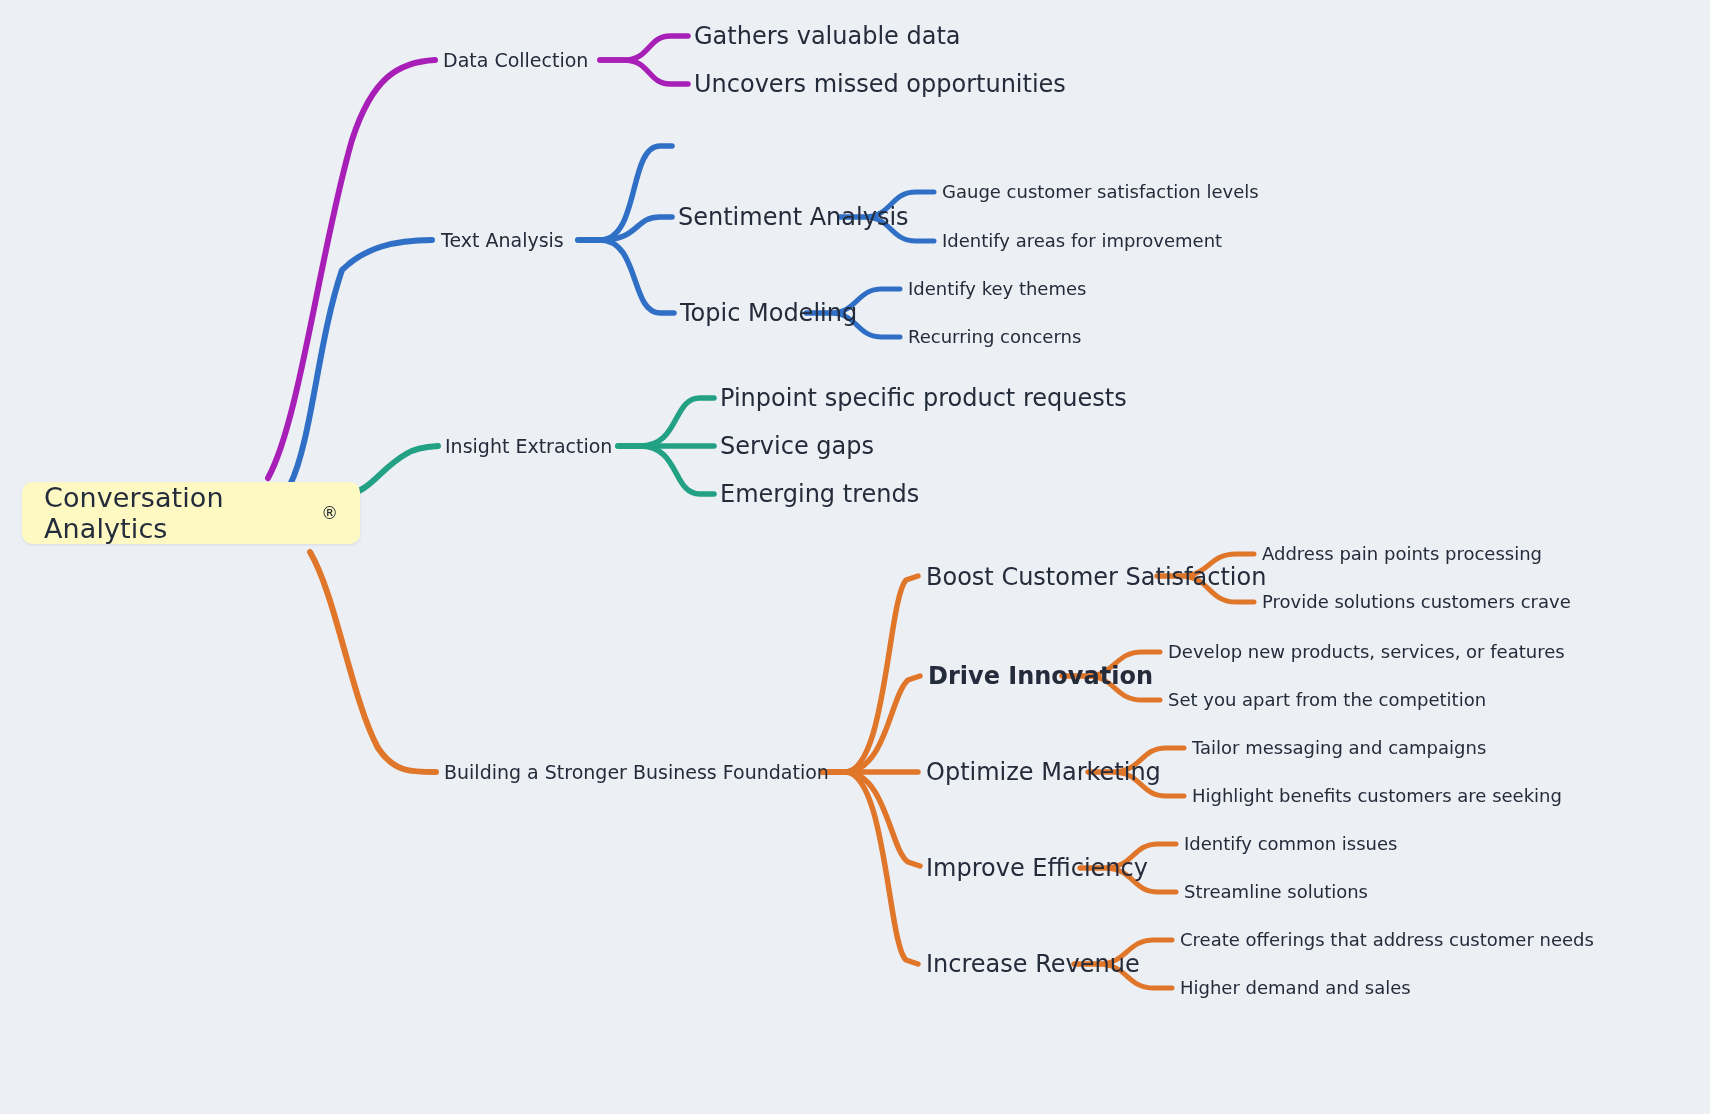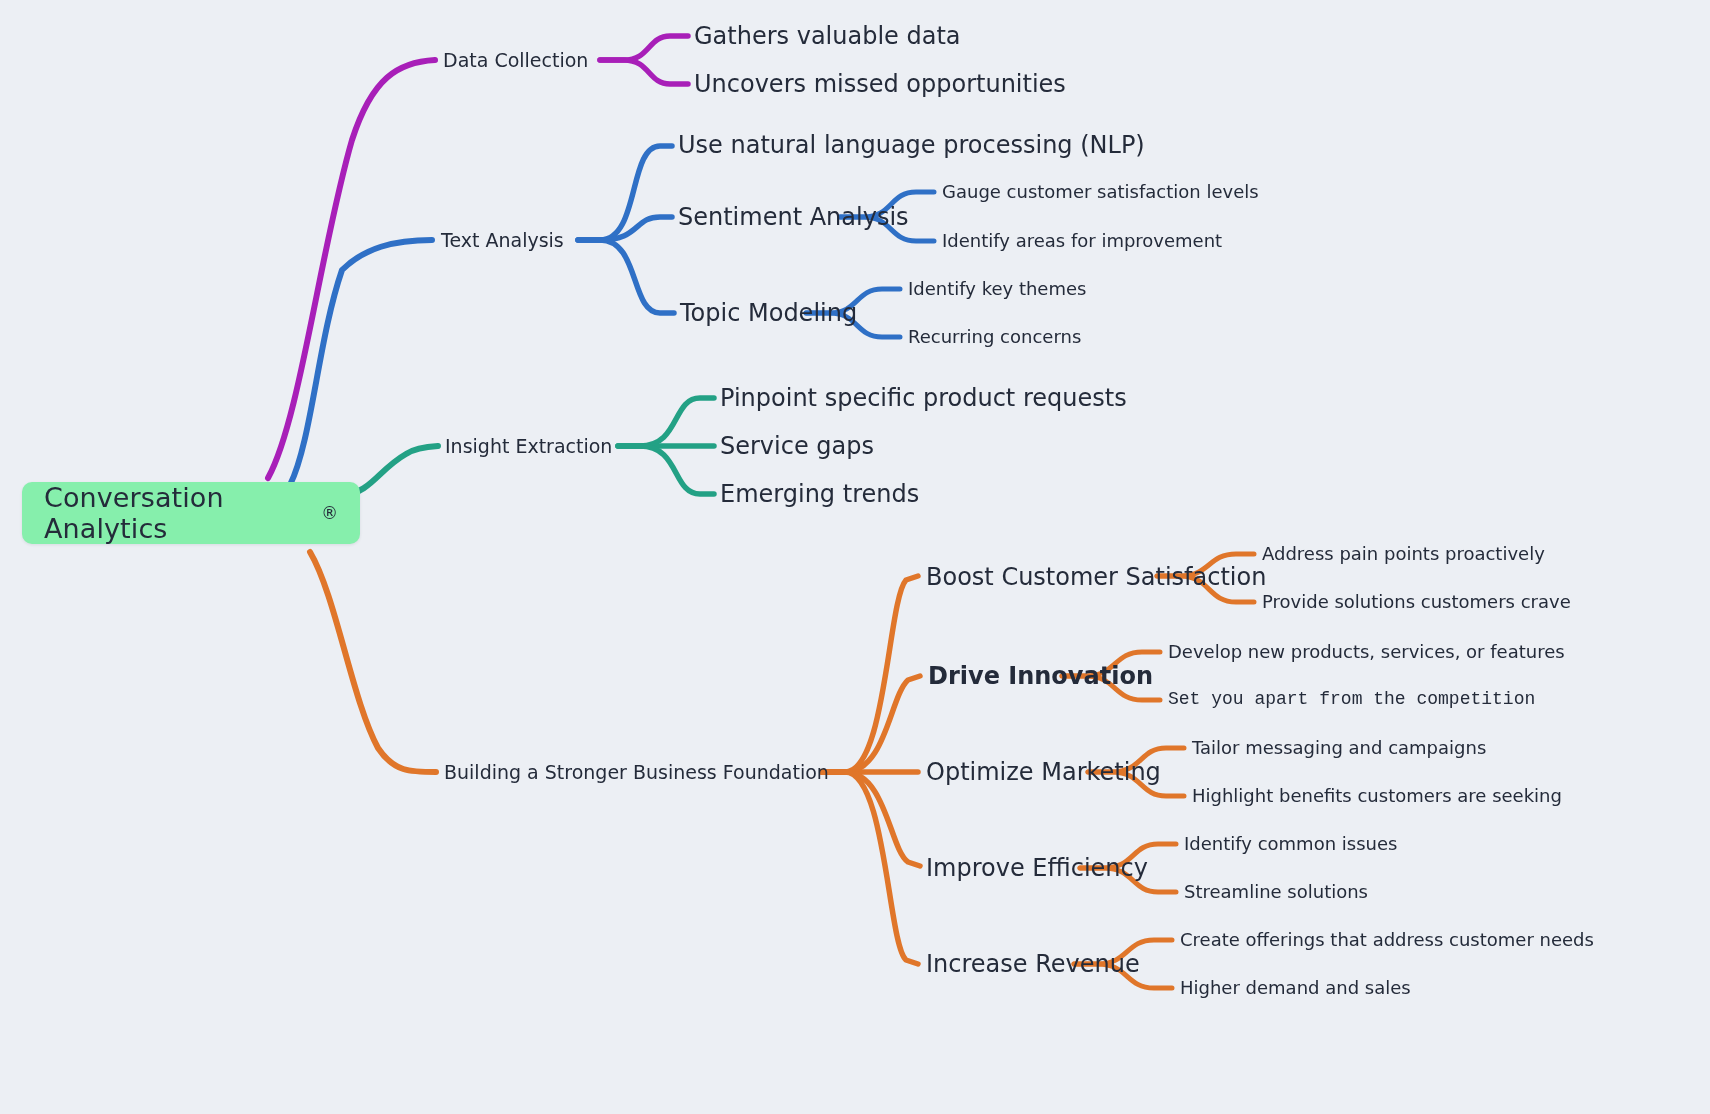--- a/index.html
+++ b/index.html
@@ -29,21 +29,21 @@
   }
   .node {
     position: absolute;
     white-space: nowrap;
     color: #242b3a;
     transform: translateY(-50%);
     line-height: 1.1;
   }
   .root-node {
     position: absolute;
-    background: #86efac;
+    background: #fef9c3;
     border-radius: 10px;
     box-shadow: 0 1px 3px rgba(40,50,70,0.10);
     display: flex;
     align-items: center;
     padding: 0 22px;
     transform: translateY(-50%);
     color: #242b3a;
     font-size: 27px;
     letter-spacing: .1px;
   }
@@ -109,42 +109,41 @@
   <div class="root-node" style="left:22px; top:513px; width:294px; height:62px;">
     <span>Conversation Analytics</span>
       <span class="sup">®</span>
   </div>
 
   <div class="node lvl1" style="left:443px; top:60px;">Data Collection</div>
   <div class="node lvl2" style="left:694px; top:36px;">Gathers valuable data</div>
   <div class="node lvl2" style="left:694px; top:84px;">Uncovers missed opportunities</div>
 
   <div class="node lvl1" style="left:441px; top:240px;">Text Analysis</div>
-  <div class="node lvl2" style="left:678px; top:145px;">Use natural language processing (NLP)</div>
   <div class="node lvl2" style="left:678px; top:217px;">Sentiment Analysis</div>
   <div class="node lvl2" style="left:680px; top:313px;">Topic Modeling</div>
   <div class="node lvl3" style="left:942px; top:192px;">Gauge customer satisfaction levels</div>
   <div class="node lvl3" style="left:942px; top:241px;">Identify areas for improvement</div>
   <div class="node lvl3" style="left:908px; top:289px;text-align:center;">Identify key themes</div>
   <div class="node lvl3" style="left:908px; top:337px;">Recurring concerns</div>
 
   <div class="node lvl1" style="left:445px; top:446px;">Insight Extraction</div>
   <div class="node lvl2" style="left:720px; top:398px;">Pinpoint specific product requests</div>
   <div class="node lvl2" style="left:720px; top:446px;">Service gaps</div>
   <div class="node lvl2" style="left:720px; top:494px;">Emerging trends</div>
 
   <div class="node lvl1" style="left:444px; top:772px;">Building a Stronger Business Foundation</div>
 
   <div class="node lvl2" style="left:926px; top:577px;">Boost Customer Satisfaction</div>
-  <div class="node lvl3" style="left:1262px; top:554px;">Address pain points proactively</div>
+  <div class="node lvl3" style="left:1262px; top:554px;">Address pain points processing</div>
   <div class="node lvl3" style="left:1262px; top:602px;">Provide solutions customers crave</div>
 
   <div class="node lvl2" style="left:928px; top:676px;font-weight:bold;">Drive Innovation</div>
   <div class="node lvl3" style="left:1168px; top:652px;">Develop new products, services, or features</div>
-  <div class="node lvl3" style="left:1168px; top:700px;font-family:Liberation Mono, monospace;">Set you apart from the competition</div>
+  <div class="node lvl3" style="left:1168px; top:700px;">Set you apart from the competition</div>
 
   <div class="node lvl2" style="left:926px; top:772px;">Optimize Marketing</div>
   <div class="node lvl3" style="left:1192px; top:748px;">Tailor messaging and campaigns</div>
   <div class="node lvl3" style="left:1192px; top:796px;">Highlight benefits customers are seeking</div>
 
   <div class="node lvl2" style="left:926px; top:868px;">Improve Efficiency</div>
   <div class="node lvl3" style="left:1184px; top:844px;">Identify common issues</div>
   <div class="node lvl3" style="left:1184px; top:892px;">Streamline solutions</div>
 
   <div class="node lvl2" style="left:926px; top:964px;">Increase Revenue</div>

